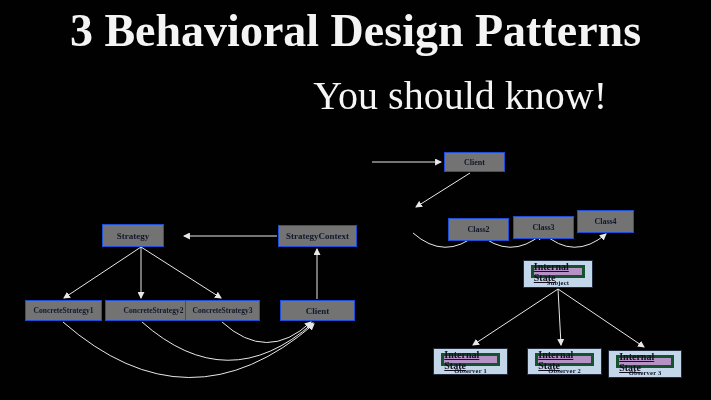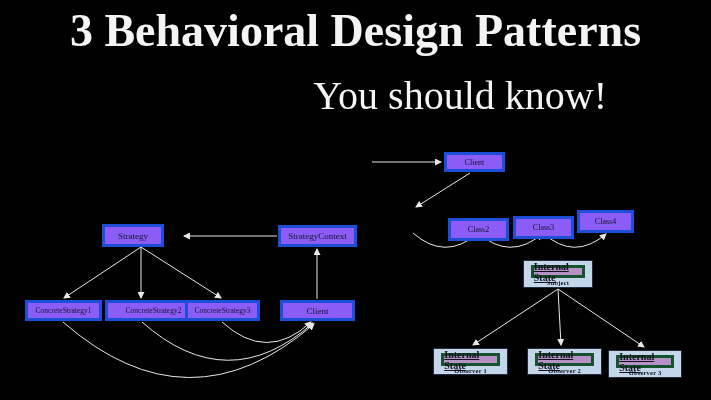--- a/index.html
+++ b/index.html
@@ -11,23 +11,23 @@
     position:absolute;top:6px;left:0;width:711px;text-align:center;
     color:#f4f4f4;font-size:46px;font-weight:700;letter-spacing:0px;line-height:1.1;
     white-space:nowrap;
   }
   .subtitle{
     position:absolute;top:72px;left:0;width:569px;text-align:right;
     color:#f4f4f4;font-size:40px;font-weight:400;white-space:nowrap;margin-left:38px;
   }
   svg.wires{position:absolute;left:0;top:0;width:711px;height:400px;}
   .node{
-    position:absolute;background:#8b5cf6;border:3px solid #1d4ed8;
+    position:absolute;background:#737373;border:1px solid #1d4ed8;
     box-sizing:border-box;display:flex;align-items:center;justify-content:center;
-    color:#10182a;font-weight:400;
+    color:#10182a;font-weight:700;
   }
   .node.big{font-size:9px;}
   .node.small{font-size:8px;}
   .holder{
     position:absolute;background:#c3d6ea;border:1px solid #222c3e;
     box-sizing:border-box;display:flex;flex-direction:column;align-items:center;
     justify-content:flex-start;padding-top:4px;
   }
   .holder .state{
     background:#b591c6;border:3px solid #14532d;box-sizing:border-box;

